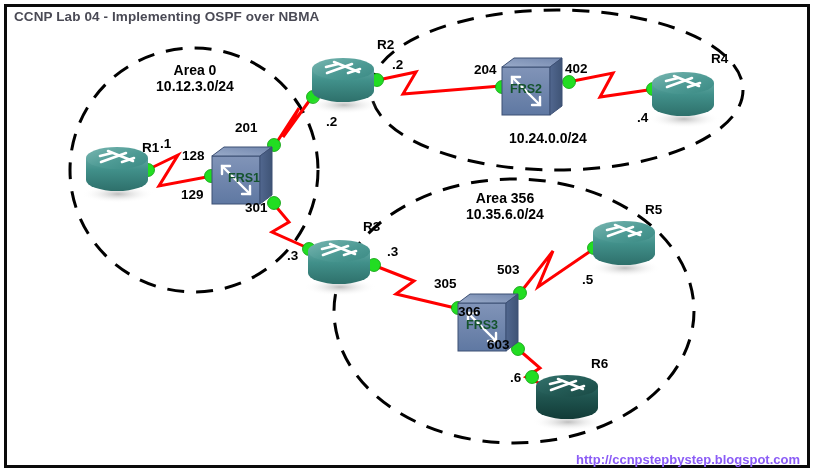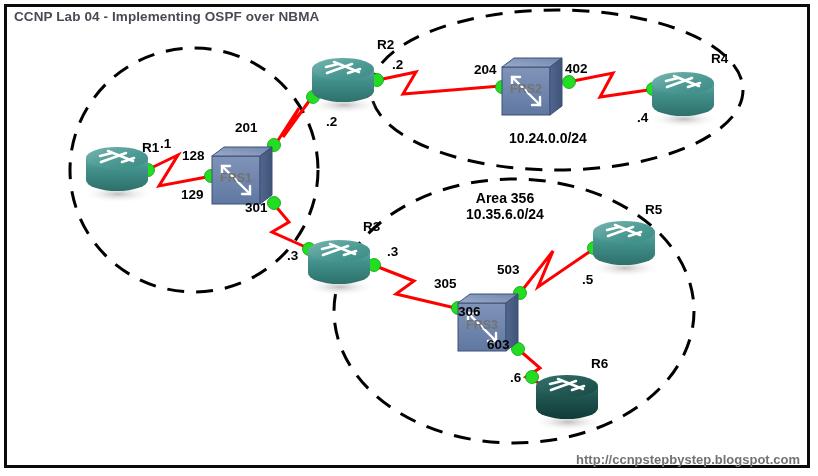--- a/index.html
+++ b/index.html
@@ -34,21 +34,21 @@
     color: #4a4a55;
     letter-spacing: 0.1px;
     white-space: nowrap;
   }
   #footer-url {
     position: absolute;
     right: 18px;
     bottom: 9px;
     font-size: 13px;
     font-weight: bold;
-    color: #737373;
+    color: #8b5cf6;
     white-space: nowrap;
   }
   #canvas {
     position: absolute;
     left: 0;
     top: 0;
     width: 818px;
     height: 476px;
   }
   .lbl {
@@ -63,21 +63,21 @@
     font-size: 14px;
     text-align: center;
   }
   .lbl.dlci { font-size: 13.5px; }
   .lbl.host { font-size: 13.5px; }
   .lbl.dev  { font-size: 13.5px; padding-left: 38px; }
   .frs-name {
     position: absolute;
     font-size: 12.5px;
     font-weight: bold;
-    color: #737373;
+    color: #14532d;
     white-space: nowrap;
     text-align: center;
   }
 </style>
 </head>
 <body>
 
 <div id="page">
   <div id="frame"></div>
 
@@ -267,38 +267,42 @@
       <polygon points="458,303 470,294 518,294 506,303" fill="url(#gradSwTop)" stroke="#3d5075" stroke-width="1"></polygon>
       <polygon points="506,303 518,294 518,342 506,351" fill="url(#gradSwSide)" stroke="#3d5075" stroke-width="1"></polygon>
       <g stroke="#ffffff" stroke-width="2.4" fill="none" stroke-linecap="round">
         <path d="M468,313 L496,341"></path>
         <polyline points="468,321 468,313 476,313" fill="none"></polyline>
         <polyline points="488,341 496,341 496,333" fill="none"></polyline>
       </g>
     </g>
   </svg>
 
+  <div class="lbl area-title" style="left:140px; top:62px; width:110px;">
+    <span>Area 0</span><br>
+    <span>10.12.3.0/24</span>
+  </div>
 
   <div class="lbl area-title" style="left:493px; top:130px; width:110px;">
     <span>10.24.0.0/24</span>
   </div>
 
   <div class="lbl area-title" style="left:450px; top:190px; width:110px;">
     <span>Area 356</span><br>
     <span>10.35.6.0/24</span>
   </div>
 
   <div class="lbl dev" style="left:104px; top:140px;">R1</div>
   <div class="lbl dev" style="left:339px; top:37px;">R2</div>
   <div class="lbl dev" style="left:325px; top:219px;">R3</div>
   <div class="lbl dev" style="left:673px; top:51px;">R4</div>
   <div class="lbl dev" style="left:607px; top:202px;">R5</div>
   <div class="lbl dev" style="left:553px; top:356px;">R6</div>
 
-  <div class="frs-name" style="left:212px; top:171px; width:48px;">FRS1</div>
+  <div class="frs-name" style="left:220px; top:171px; width:48px;">FRS1</div>
   <div class="frs-name" style="left:502px; top:82px; width:48px;">FRS2</div>
   <div class="frs-name" style="left:458px; top:318px; width:48px;">FRS3</div>
 
   <div class="lbl host" style="left:160px; top:136px;">.1</div>
   <div class="lbl host" style="left:326px; top:114px;">.2</div>
   <div class="lbl host" style="left:392px; top:57px;">.2</div>
   <div class="lbl host" style="left:287px; top:248px;">.3</div>
   <div class="lbl host" style="left:387px; top:244px;">.3</div>
   <div class="lbl host" style="left:637px; top:110px;">.4</div>
   <div class="lbl host" style="left:582px; top:272px;">.5</div>

